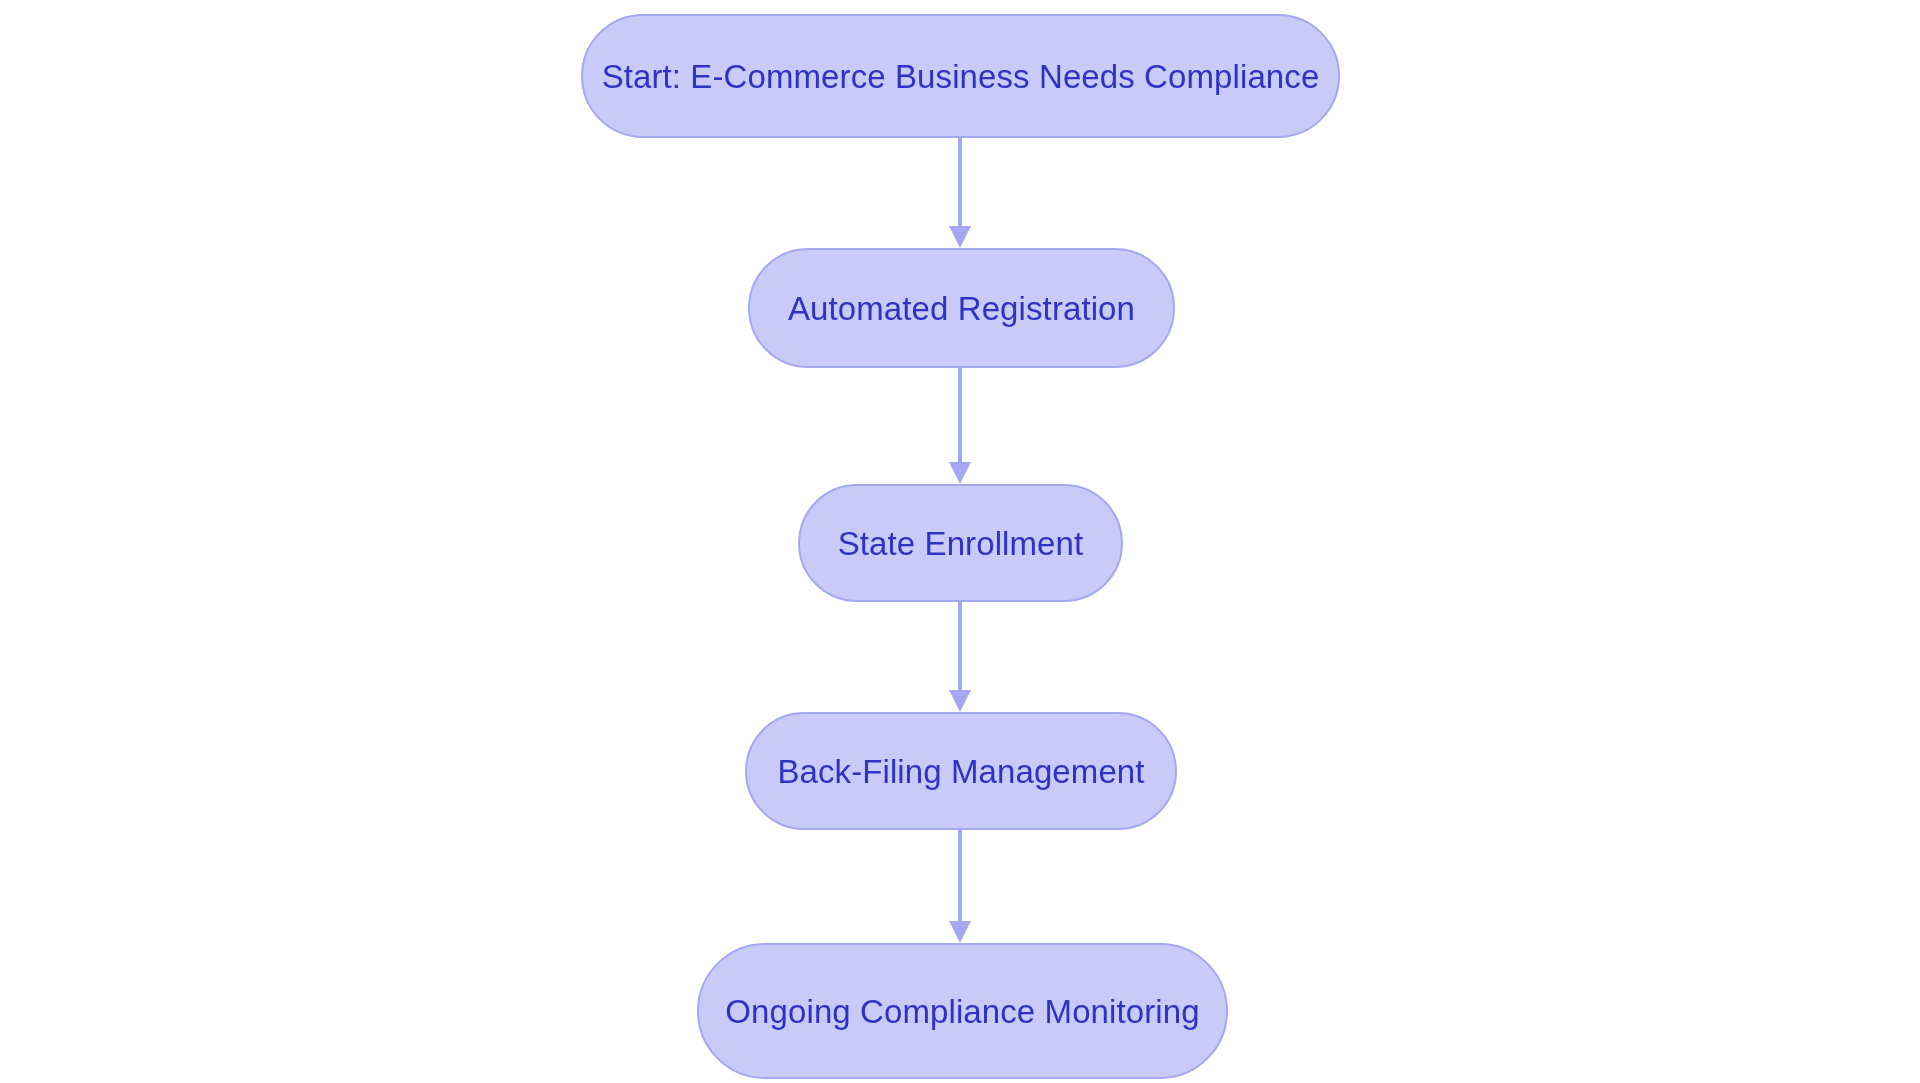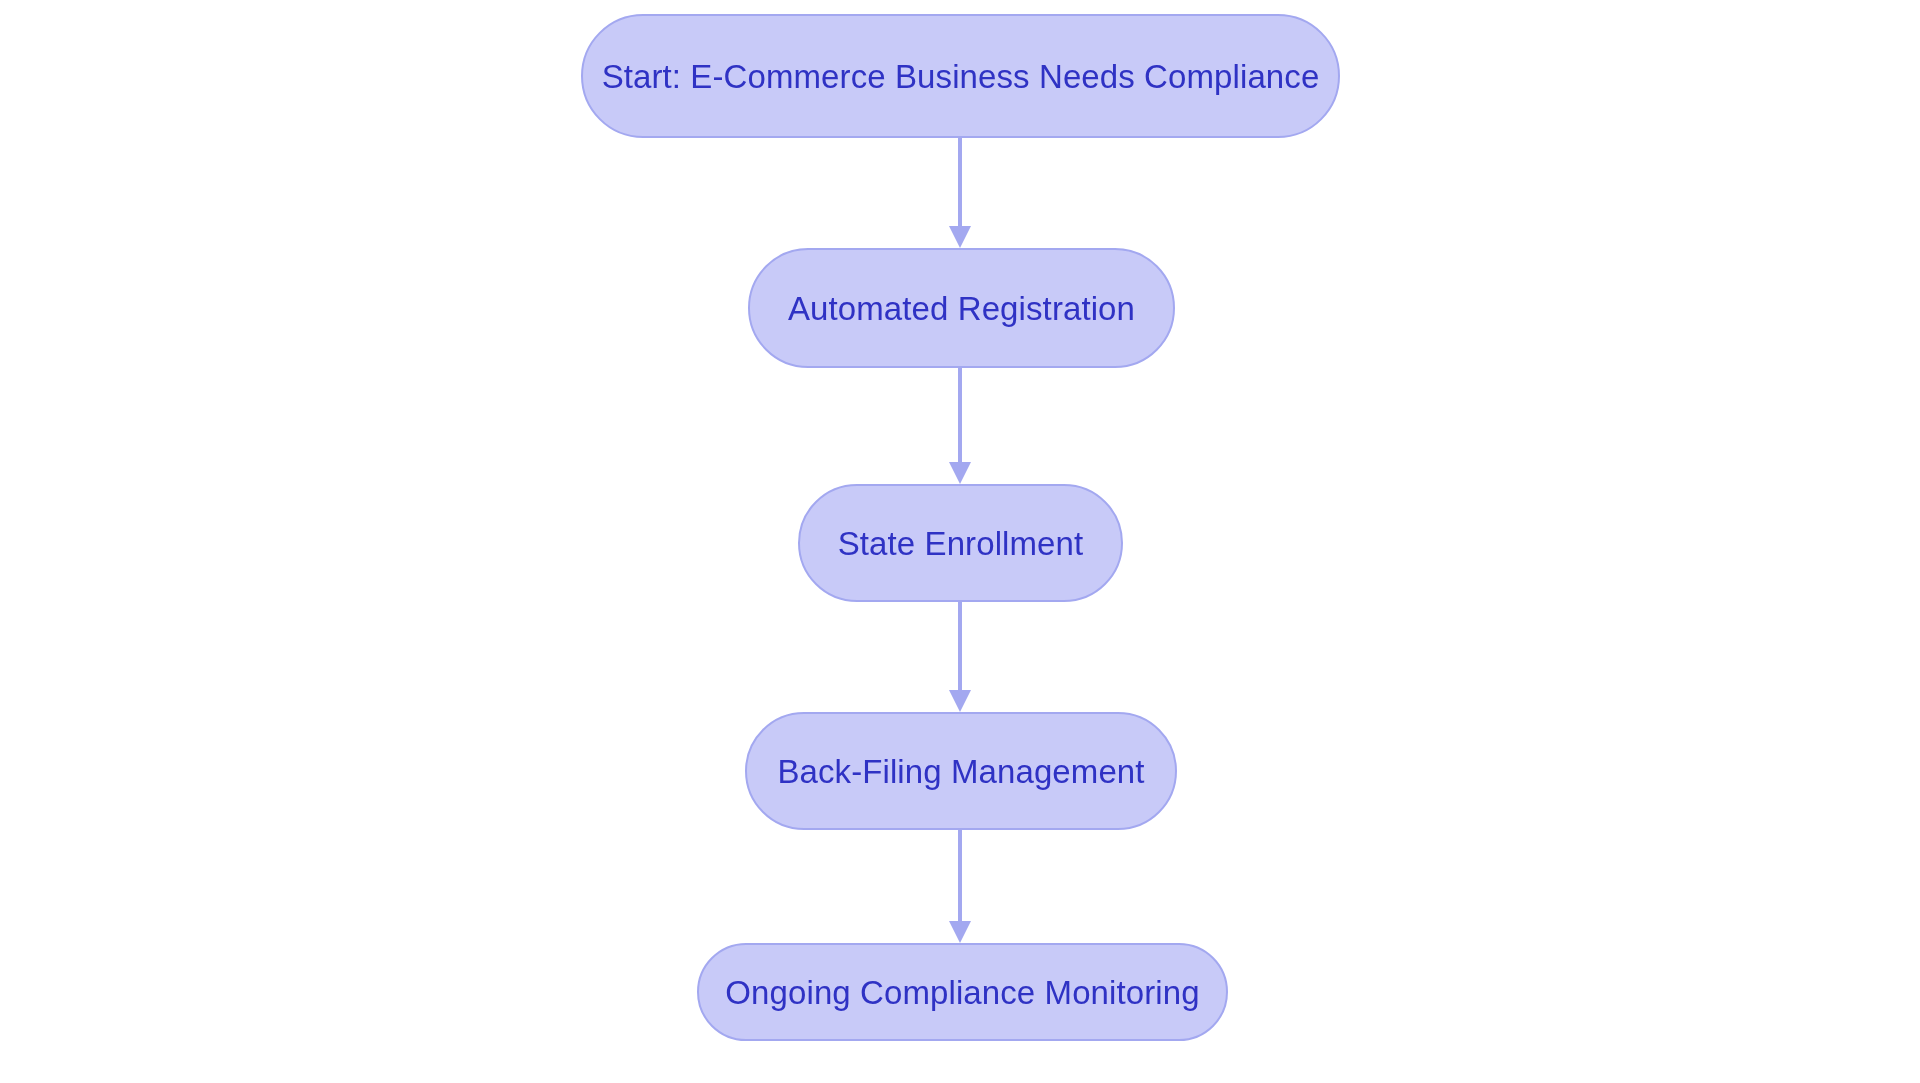--- a/index.html
+++ b/index.html
@@ -88,17 +88,17 @@
   </div>
   <div class="node" style="left: 798px; top: 484px; width: 325px; height: 118px; background: rgb(200, 202, 248); border-color: rgb(163, 168, 240); color: rgb(47, 50, 196);">
     <span>State Enrollment</span>
   </div>
   <div class="node" style="left: 748px; top: 248px; width: 427px; height: 120px; background: rgb(200, 202, 248); border-color: rgb(163, 168, 240); color: rgb(47, 50, 196);">
     <span>Automated Registration</span>
   </div>
   <div class="node" style="left: 745px; top: 712px; width: 432px; height: 118px; background: rgb(200, 202, 248); border-color: rgb(163, 168, 240); color: rgb(47, 50, 196); text-align: right;">
     <span>Back-Filing Management</span>
   </div>
-  <div class="node" style="left: 697px; top: 943px; width: 531px; height: 98px; background: rgb(200, 202, 248); border-color: rgb(163, 168, 240); color: rgb(47, 50, 196);">
+  <div class="node" style="left: 697px; top: 943px; width: 531px; height: 136px; background: rgb(200, 202, 248); border-color: rgb(163, 168, 240); color: rgb(47, 50, 196);">
     <span>Ongoing Compliance Monitoring</span>
   </div>
 
 </div>
 
 </body></html>

